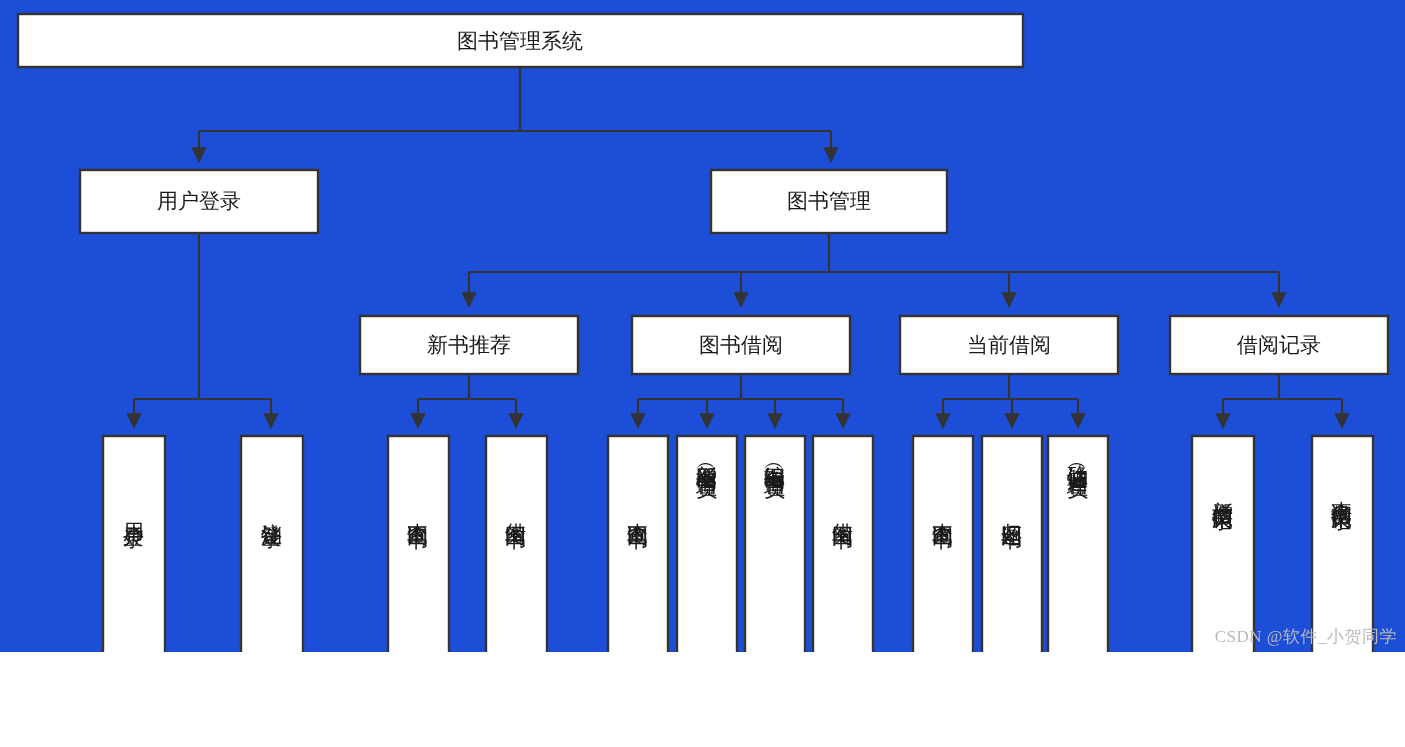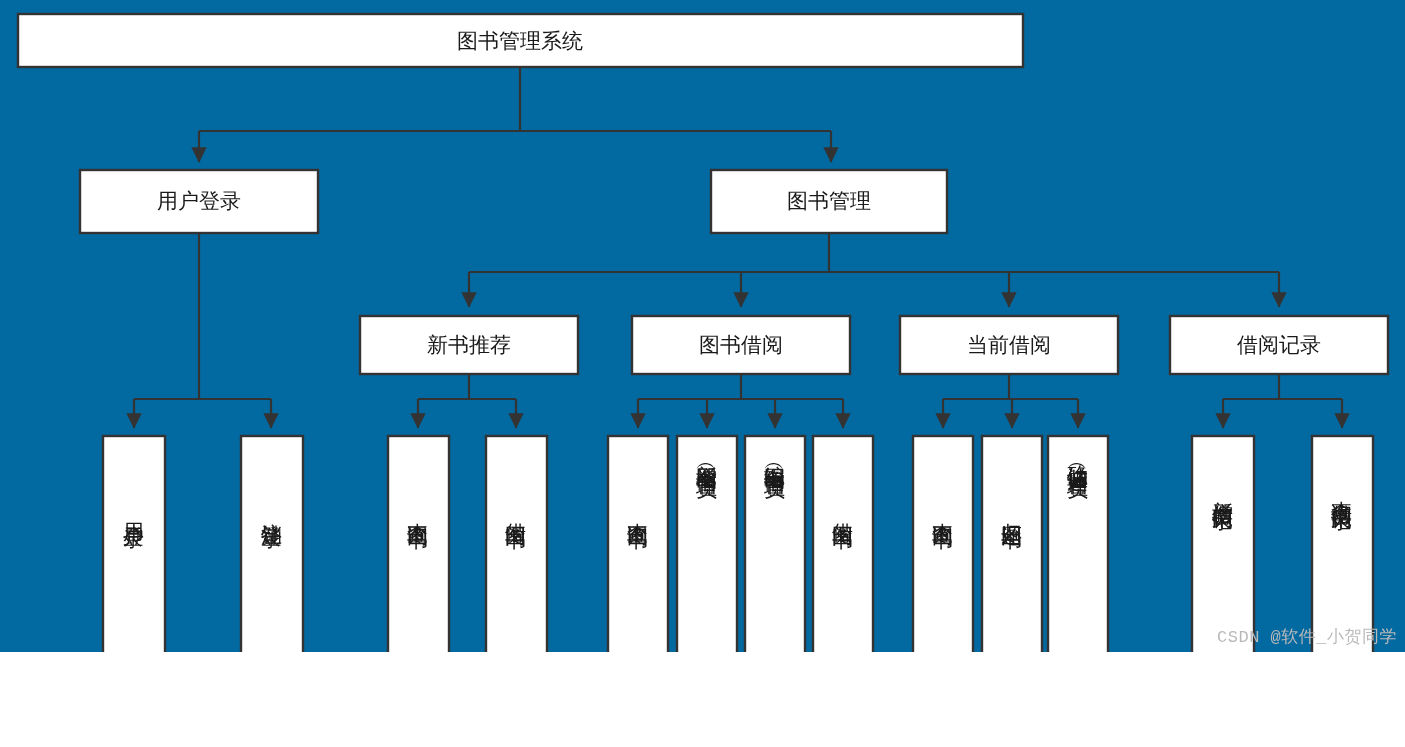--- a/index.html
+++ b/index.html
@@ -7,21 +7,21 @@
     padding: 0;
     background: #ffffff;
   }
   body {
     font-family: "Liberation Sans", "DejaVu Sans", sans-serif;
   }
   #stage {
     position: relative;
     width: 1405px;
     height: 652px;
-    background: #0369a1;
+    background: #1d4ed8;
     overflow: hidden;
     text-align: center;
   }
   svg#diagram {
     position: absolute;
     left: 0;
     top: 0;
     width: 1405px;
     height: 747px;
   }
@@ -51,21 +51,21 @@
     font-size: 21px;
     writing-mode: vertical-rl;
     text-orientation: upright;
     letter-spacing: 2px;
     white-space: pre;
   }
   .watermark {
     position: absolute;
     right: 8px;
     bottom: 4px;
-    font-family: Liberation Mono, monospace;
+    font-family: Liberation Serif, serif;
     font-size: 17px;
     color: #b9b9b9;
     letter-spacing: 0.5px;
     white-space: nowrap;
     pointer-events: none;
   }
 </style>
 </head>
 <body>
 

